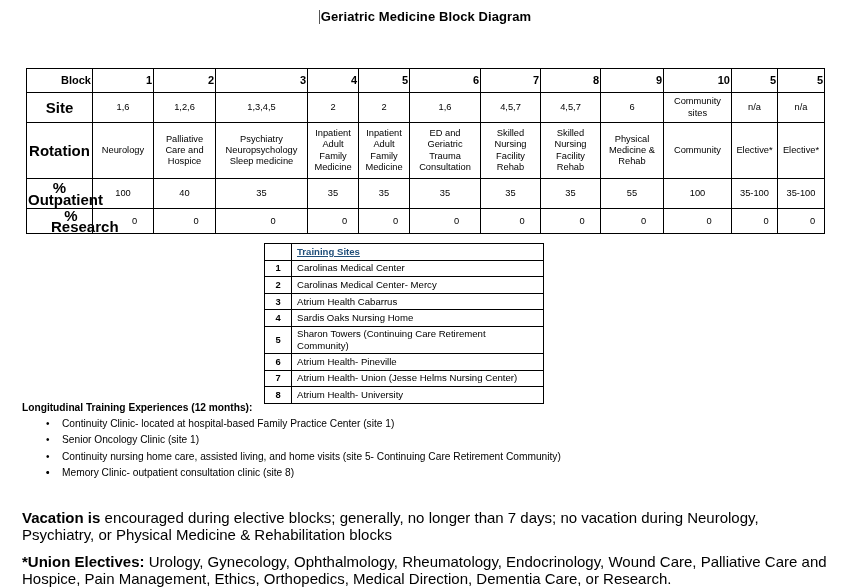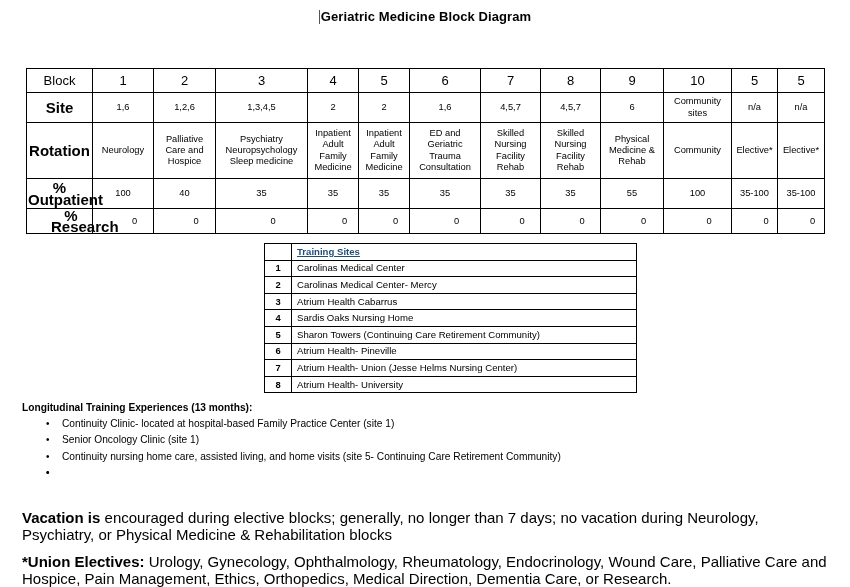--- a/index.html
+++ b/index.html
@@ -55,40 +55,41 @@
     vertical-align: middle;
     padding: 1px 1px;
     line-height: 11.2px;
     font-size: 9.3px;
   }
   table.block-table td.rowhead {
     font-weight: bold;
     font-size: 15px;
   }
   table.block-table tr.r-head td {
-    font-weight: normal;
-    font-size: 13px;
+    font-weight: bold;
+    font-size: 11px;
     height: 21px;
+    text-align: right;
   }
   table.block-table tr.r-site td { height: 27px; }
   table.block-table tr.r-rot td { height: 53px; }
   table.block-table tr.r-out td { height: 27px; }
   table.block-table tr.r-res td { height: 14px; padding-left: 24px; }
 
   
   .sites-wrap {
     position: absolute;
     left: 264px;
     top: 243px;
     width: 318px;
   }
   table.sites-table {
     border-collapse: collapse;
     table-layout: fixed;
-    width: 373px;
+    width: 280px;
     font-size: 9.6px;
   }
   table.sites-table td {
     border: 1px solid #000000;
     padding: 1px 4px 1px 5px;
     height: 13.6px;
     line-height: 12px;
     vertical-align: middle;
   }
   table.sites-table td.num {
@@ -289,25 +290,25 @@
       </tr>
       <tr>
         <td class="num">8</td>
         <td>Atrium Health- University</td>
       </tr>
     </tbody>
   </table>
 </div>
 
 <div class="longi">
-  <div class="longi-heading">Longitudinal Training Experiences (13 months):</div>
+  <div class="longi-heading">Longitudinal Training Experiences (12 months):</div>
   <ul class="longi-list">
     <li><span class="bullet">•</span><span>Continuity Clinic- located at hospital-based Family Practice Center (site 1)</span></li>
     <li><span class="bullet">•</span><span>Senior Oncology Clinic (site 1)</span></li>
     <li><span class="bullet">•</span><span>Continuity nursing home care, assisted living, and home visits (site 5- Continuing Care Retirement Community)</span></li>
     <li><span class="bullet">•</span></li>
-    <li><span class="bullet">•</span></li>
+    <li><span class="bullet">•</span><span>Memory Clinic- outpatient consultation clinic (site 8)</span></li>
   </ul>
 </div>
 
 <div class="para para-vacation"><b>Vacation is</b><span> encouraged during elective blocks; generally, no longer than 7 days; no vacation during Neurology, Psychiatry, or Physical Medicine &amp; Rehabilitation blocks</span></div>
 
 <div class="para para-electives"><b>*Union Electives:</b><span> Urology, Gynecology, Ophthalmology, Rheumatology, Endocrinology, Wound Care, Palliative Care and Hospice, Pain Management, Ethics, Orthopedics, Medical Direction, Dementia Care, or Research.</span></div>
 
 </body></html>

